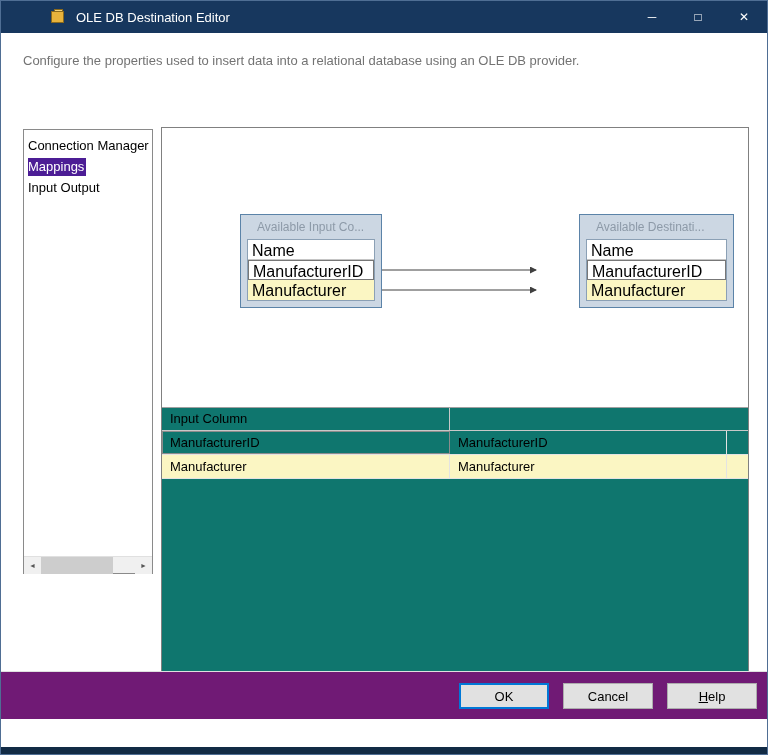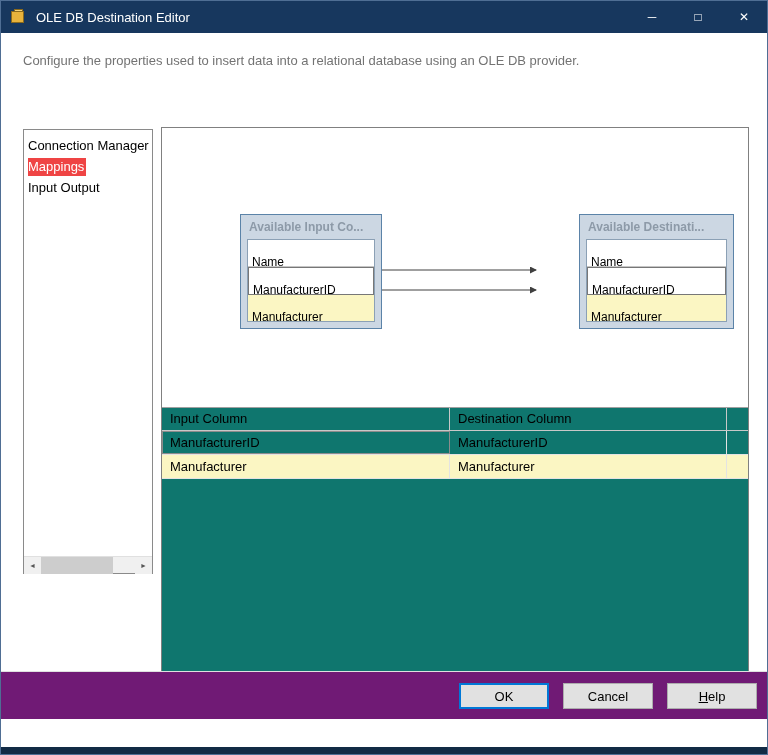--- a/index.html
+++ b/index.html
@@ -5,21 +5,21 @@
   * { margin:0; padding:0; box-sizing:border-box; }
   html,body { width:768px; height:755px; font-family:"Liberation Sans", sans-serif; background:#ffffff; }
   .window {
     position:relative; width:768px; height:755px; background:#ffffff;
     border:1px solid #4f6e94; overflow:hidden; font-size:13px; color:#000;
   }
 
   
   .titlebar {
     position:absolute; top:0; left:0; width:100%; height:32px;
-    background:#17375e; display:flex; align-items:center;
+    background:#17375e; display:flex; align-items:center;padding-left:40px;
   }
   .app-icon {
     width:16px; height:14px; margin-left:10px; position:relative;
     background:#e9b family; 
   }
   .app-icon { background:none; }
   .app-icon .box {
     position:absolute; left:0; top:1px; width:13px; height:12px;
     background:#e8b33c; border:1px solid #8a6a1d;
   }
@@ -37,21 +37,21 @@
   
   .description { position:absolute; left:22px; top:52px; font-size:13px; color:#737373; }
 
   
   .sidebar {
     position:absolute; left:22px; top:128px; width:130px; height:445px;
     background:#ffffff; border:1px solid #8a8a8a;
   }
   .sidebar-items { padding-top:5px; }
   .sidebar-item { height:21px; line-height:21px; padding-left:4px; white-space:nowrap; overflow:hidden; font-size:13px; }
-  .sidebar-item .sel { background:#ef4444; color:#ffffff; padding:1px 2px 2px 0; }
+  .sidebar-item .sel { background:#4c1d95; color:#ffffff; padding:1px 2px 2px 0; }
   .hscroll {
     position:absolute; left:0; right:0; bottom:0; height:17px; background:#f0f0f0;
     border-top:1px solid #e0e0e0; 
   }
   .hs-arrow {
     position:absolute; top:0; width:17px; height:17px; color:#555;
     font-size:7px; display:flex; align-items:center; justify-content:center; background:#f0f0f0;
   }
   .hs-left { left:0; }
   .hs-right { right:0; }
@@ -64,25 +64,25 @@
   }
   .diagram { position:absolute; top:0; left:0; right:0; height:279px; }
 
   .entity {
     position:absolute; top:86px; background:#ccd7e3; border:1px solid #5b83a8;
     padding-bottom:6px;
   }
   .entity-src { left:78px; width:142px; }
   .entity-dst { left:377px; width:155px;margin-left:40px; }
   .entity-title {
-    height:24px; line-height:24px; padding:0 8px; color:#8d9aa8; font-size:12px;
-    white-space:nowrap; overflow:hidden;font-weight:bold;
+    height:24px; line-height:24px; padding:0 16px; color:#8d9aa8; font-size:12px;
+    white-space:nowrap; overflow:hidden;
   }
   .entity-inner { margin:0 6px; background:#ffffff; border:1px solid #8ba0b5; }
-  .entity-row { height:20px; line-height:18px; padding:13px 4px; font-size:12px; white-space:nowrap; overflow:hidden; }
+  .entity-row { height:20px; line-height:18px; padding:2px 4px; font-size:16px; white-space:nowrap; overflow:hidden; }
   .entity-header { border-bottom:1px solid #c5c5c5; background:#ffffff; }
   .row-plain { background:#ffffff; border:1px solid #777777; }
   .row-hi { background:#fbf6c3; }
 
   .connectors { position:absolute; left:220px; top:86px; width:157px; height:104px; }
 
   
   .grid {
     position:absolute; top:279px; left:0; right:0; bottom:0;
     background:#0f766e; border-top:1px solid #a0a0a0;
@@ -182,21 +182,20 @@
           <div class="entity-row entity-header">Name</div>
           <div class="entity-row row-plain">ManufacturerID</div>
           <div class="entity-row row-hi">Manufacturer</div>
         </div>
       </div>
     </div>
 
     <div class="grid">
       <div class="grid-header">
         <div class="gh-cell gcol1">Input Column</div>
-        <div class="gh-cell gcol2">Destination Column</div>
       </div>
       <div class="grid-row">
         <div class="g-cell gcol1 cell-focus">ManufacturerID</div>
         <div class="g-cell gcol2">ManufacturerID</div>
       </div>
       <div class="grid-row grid-row-hi">
         <div class="g-cell gcol1">Manufacturer</div>
         <div class="g-cell gcol2">Manufacturer</div>
       </div>
     </div>

